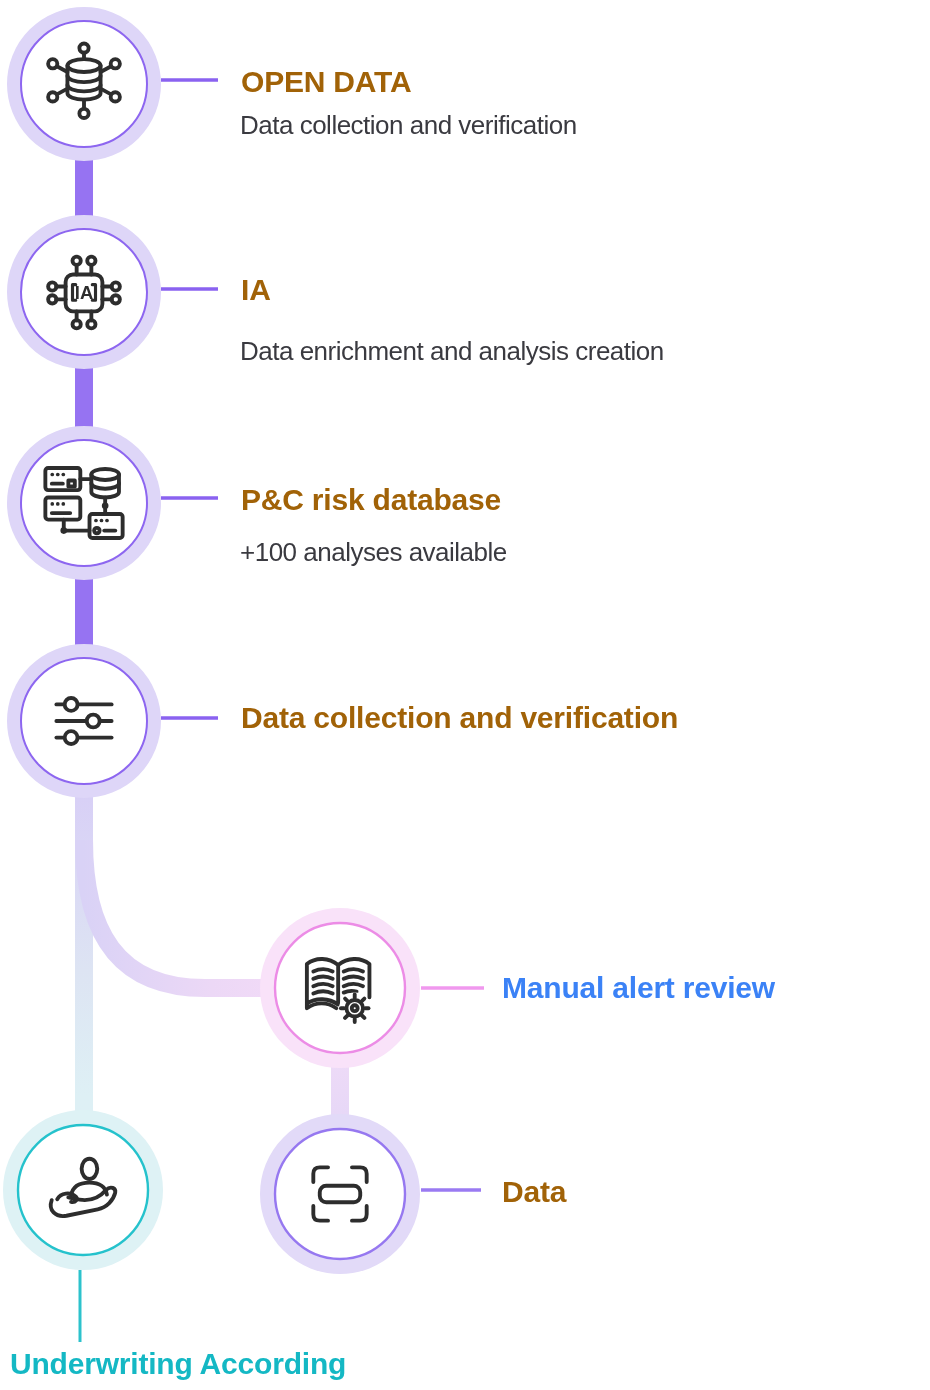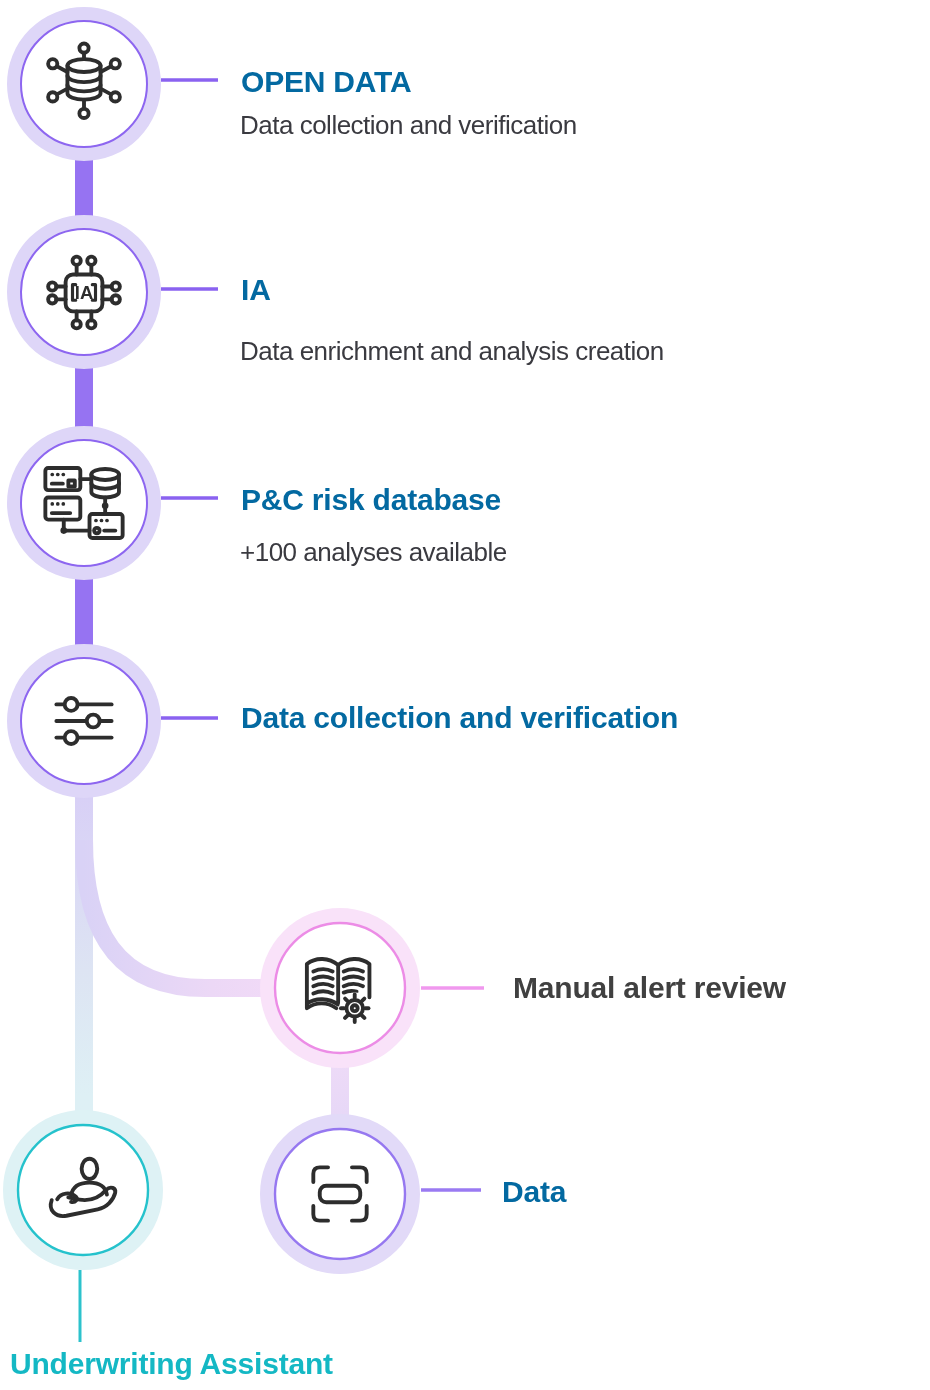--- a/index.html
+++ b/index.html
@@ -15,22 +15,22 @@
   .band-lav{fill:#ffffff;stroke:#e2daf8;stroke-width:16;}
   .ring-lav{fill:#ffffff;stroke:#9678f0;stroke-width:2.4;}
   .band-teal{fill:#ffffff;stroke:#def2f5;stroke-width:16;}
   .ring-teal{fill:#ffffff;stroke:#25c2cc;stroke-width:2.4;}
   .icon{position:absolute;width:92px;height:92px;}
   .icon svg{width:100%;height:100%;display:block;}
   .ic{stroke:#2d2d2d;stroke-width:4.2;fill:none;stroke-linecap:round;stroke-linejoin:round;}
   .icf{fill:#2d2d2d;stroke:none;}
   .label{position:absolute;white-space:nowrap;line-height:1.05;}
   .title{font-weight:700;font-size:30px;letter-spacing:-0.2px;}
-  .t-purple{color:#0369a1;}
-  .t-pink{color:#404040;margin-left:11px;}
+  .t-purple{color:#a16207;}
+  .t-pink{color:#3b82f6;}
   .t-teal{color:#14b8c4;}
   .sub{font-size:26px;letter-spacing:-0.5px;color:#3a3a40;}
 </style>
 </head>
 <body>
 
 <div class="canvas">
 
   <svg class="links" width="930" height="1390" viewBox="0 0 930 1390">
     <defs>
@@ -261,15 +261,15 @@
 
   <div class="label title t-purple" style="left:241px;top:484px">P&amp;C risk database</div>
   <div class="label sub" style="left:240px;top:539px">+100 analyses available</div>
 
   <div class="label title t-purple" style="left:241px;top:702px">Data collection and verification</div>
 
   <div class="label title t-pink" style="left:502px;top:972px">Manual alert review</div>
 
   <div class="label title t-purple" style="left:502px;top:1176px">Data</div>
 
-  <div class="label title t-teal" style="left:10px;top:1348px">Underwriting Assistant</div>
+  <div class="label title t-teal" style="left:10px;top:1348px">Underwriting According</div>
 
 </div>
 
 </body></html>

